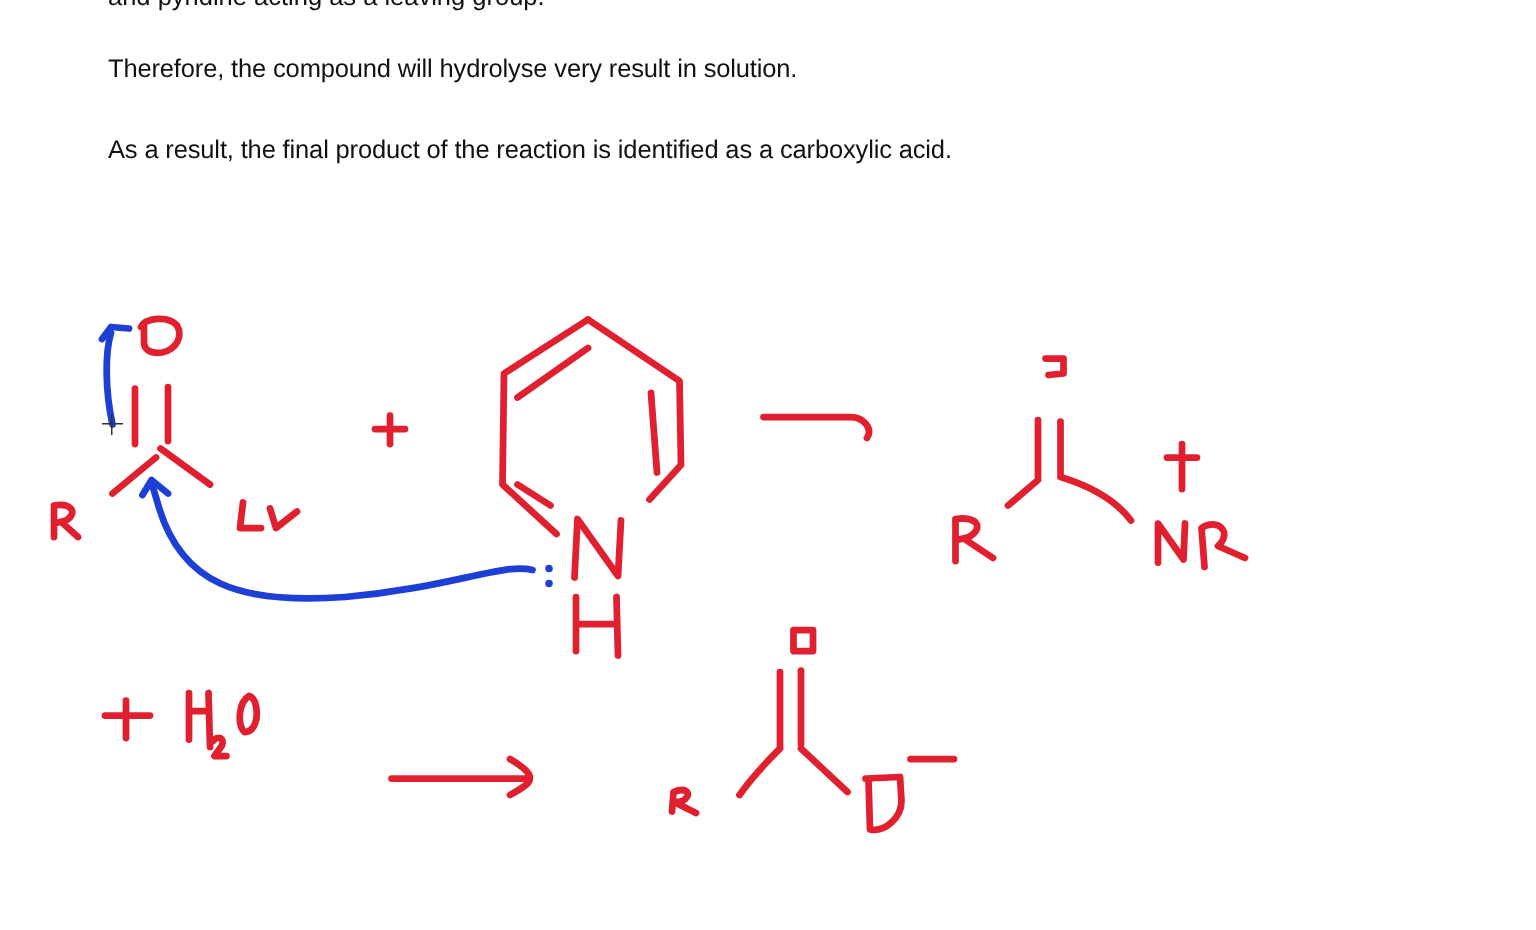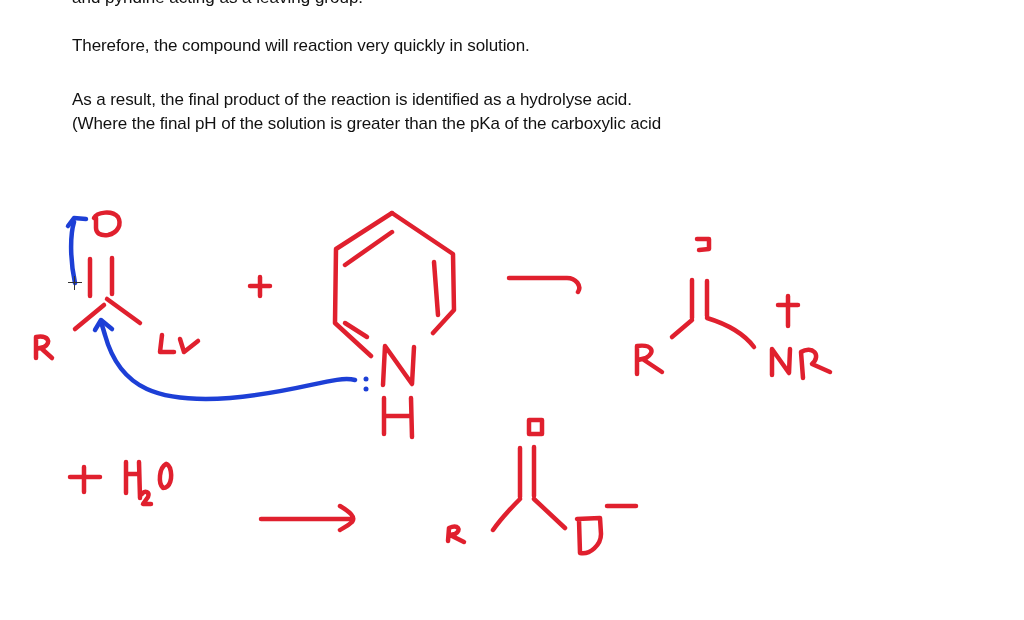--- a/index.html
+++ b/index.html
@@ -24,26 +24,26 @@
   .cursor::before, .cursor::after { content:""; position:absolute; background:#333; }
   .cursor::before { left:6px; top:0; width:1px; height:14px; }
   .cursor::after { left:0; top:6px; width:14px; height:1px; }
 </style>
 </head>
 <body>
 
 <div class="cut-line">and pyridine acting as a leaving group.</div>
 
 <p class="para" id="p1">
-  <span>Therefore, the compound will reaction very quickly in solution.</span>
+  <span>Therefore, the compound will hydrolyse very result in solution.</span>
 </p>
 
 <p class="para" id="p2">
-  <span>As a result, the final product of the reaction is identified as a hydrolyse acid.</span><br>
-  <span>(Where the final pH of the solution is greater than the pKa of the carboxylic acid</span><br>
+  <span>As a result, the final product of the reaction is identified as a carboxylic acid.</span><br>
+  <br>
 </p>
 
 <svg class="drawing" viewBox="0 0 1024 620">
 
   <g>
     <path class="red" d="M94 218 C 97 212, 112 210, 118 217 C 122 224, 118 233, 108 235 C 100 236, 96 233, 96 228 L 96 218"></path>
     <line class="red" x1="90" y1="259" x2="90" y2="296"></line>
     <line class="red" x1="112" y1="258" x2="112" y2="294"></line>
     <line class="red" x1="75" y1="329" x2="104" y2="305"></line>
     <line class="red" x1="107" y1="299" x2="140" y2="323"></line>

